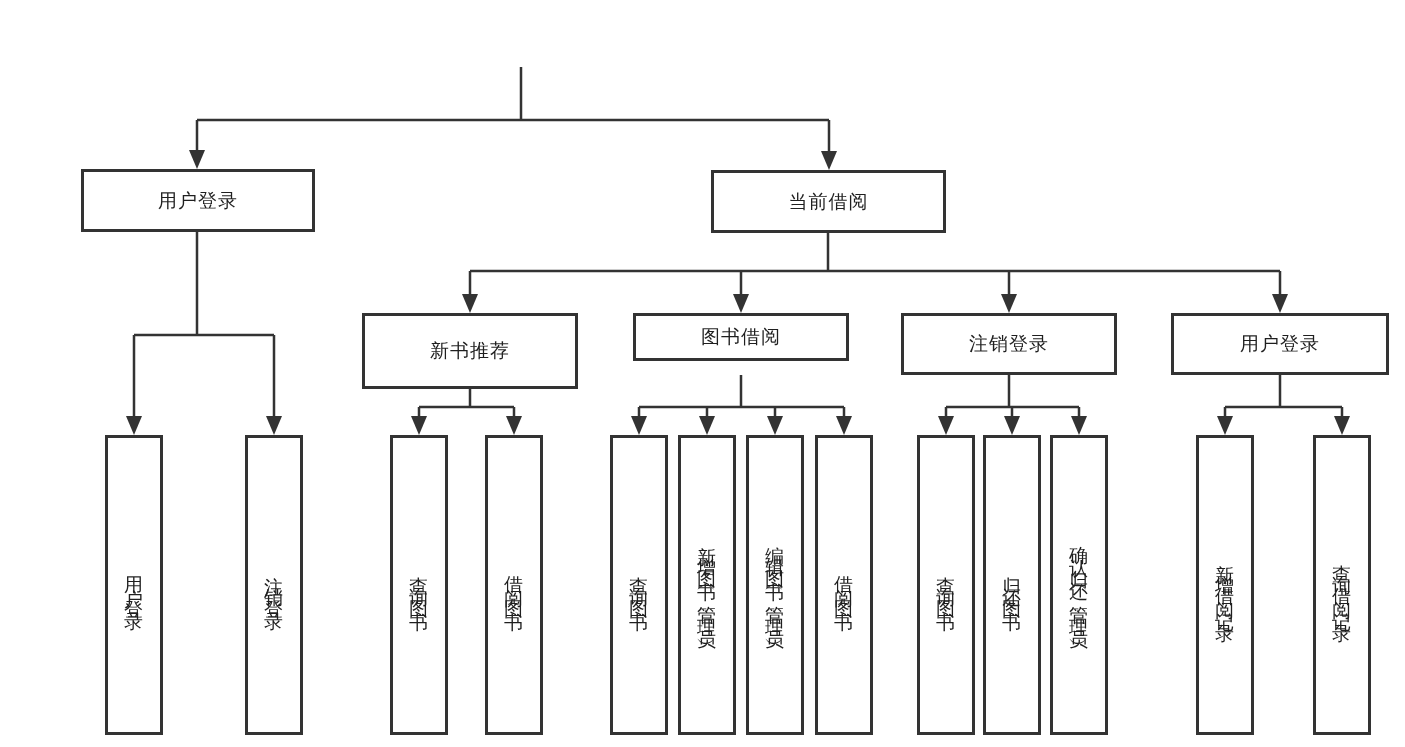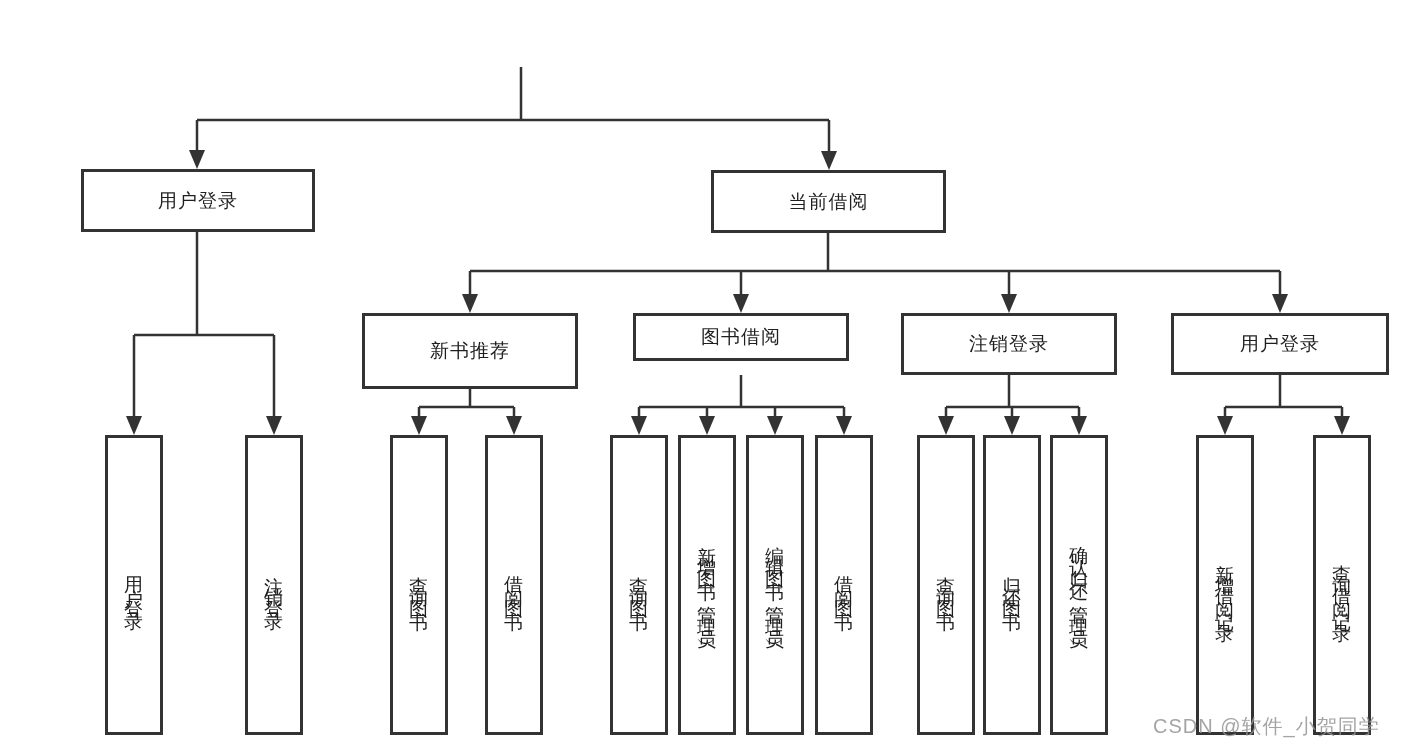--- a/index.html
+++ b/index.html
@@ -127,15 +127,14 @@
     <span>确认归还（管理员）</span>
     </div>
 
   <div class="box leaf" style="left:1196px;top:435px;width:58px;height:300px">
     <span>新增借阅记录</span>
     </div>
   <div class="box leaf" style="left:1313px;top:435px;width:58px;height:300px">
     <span>查询借阅记录</span>
     </div>
 
-  <div class="watermark">CSDN @软件_小贺同学</div>
 
 </div>
 
 </body></html>

